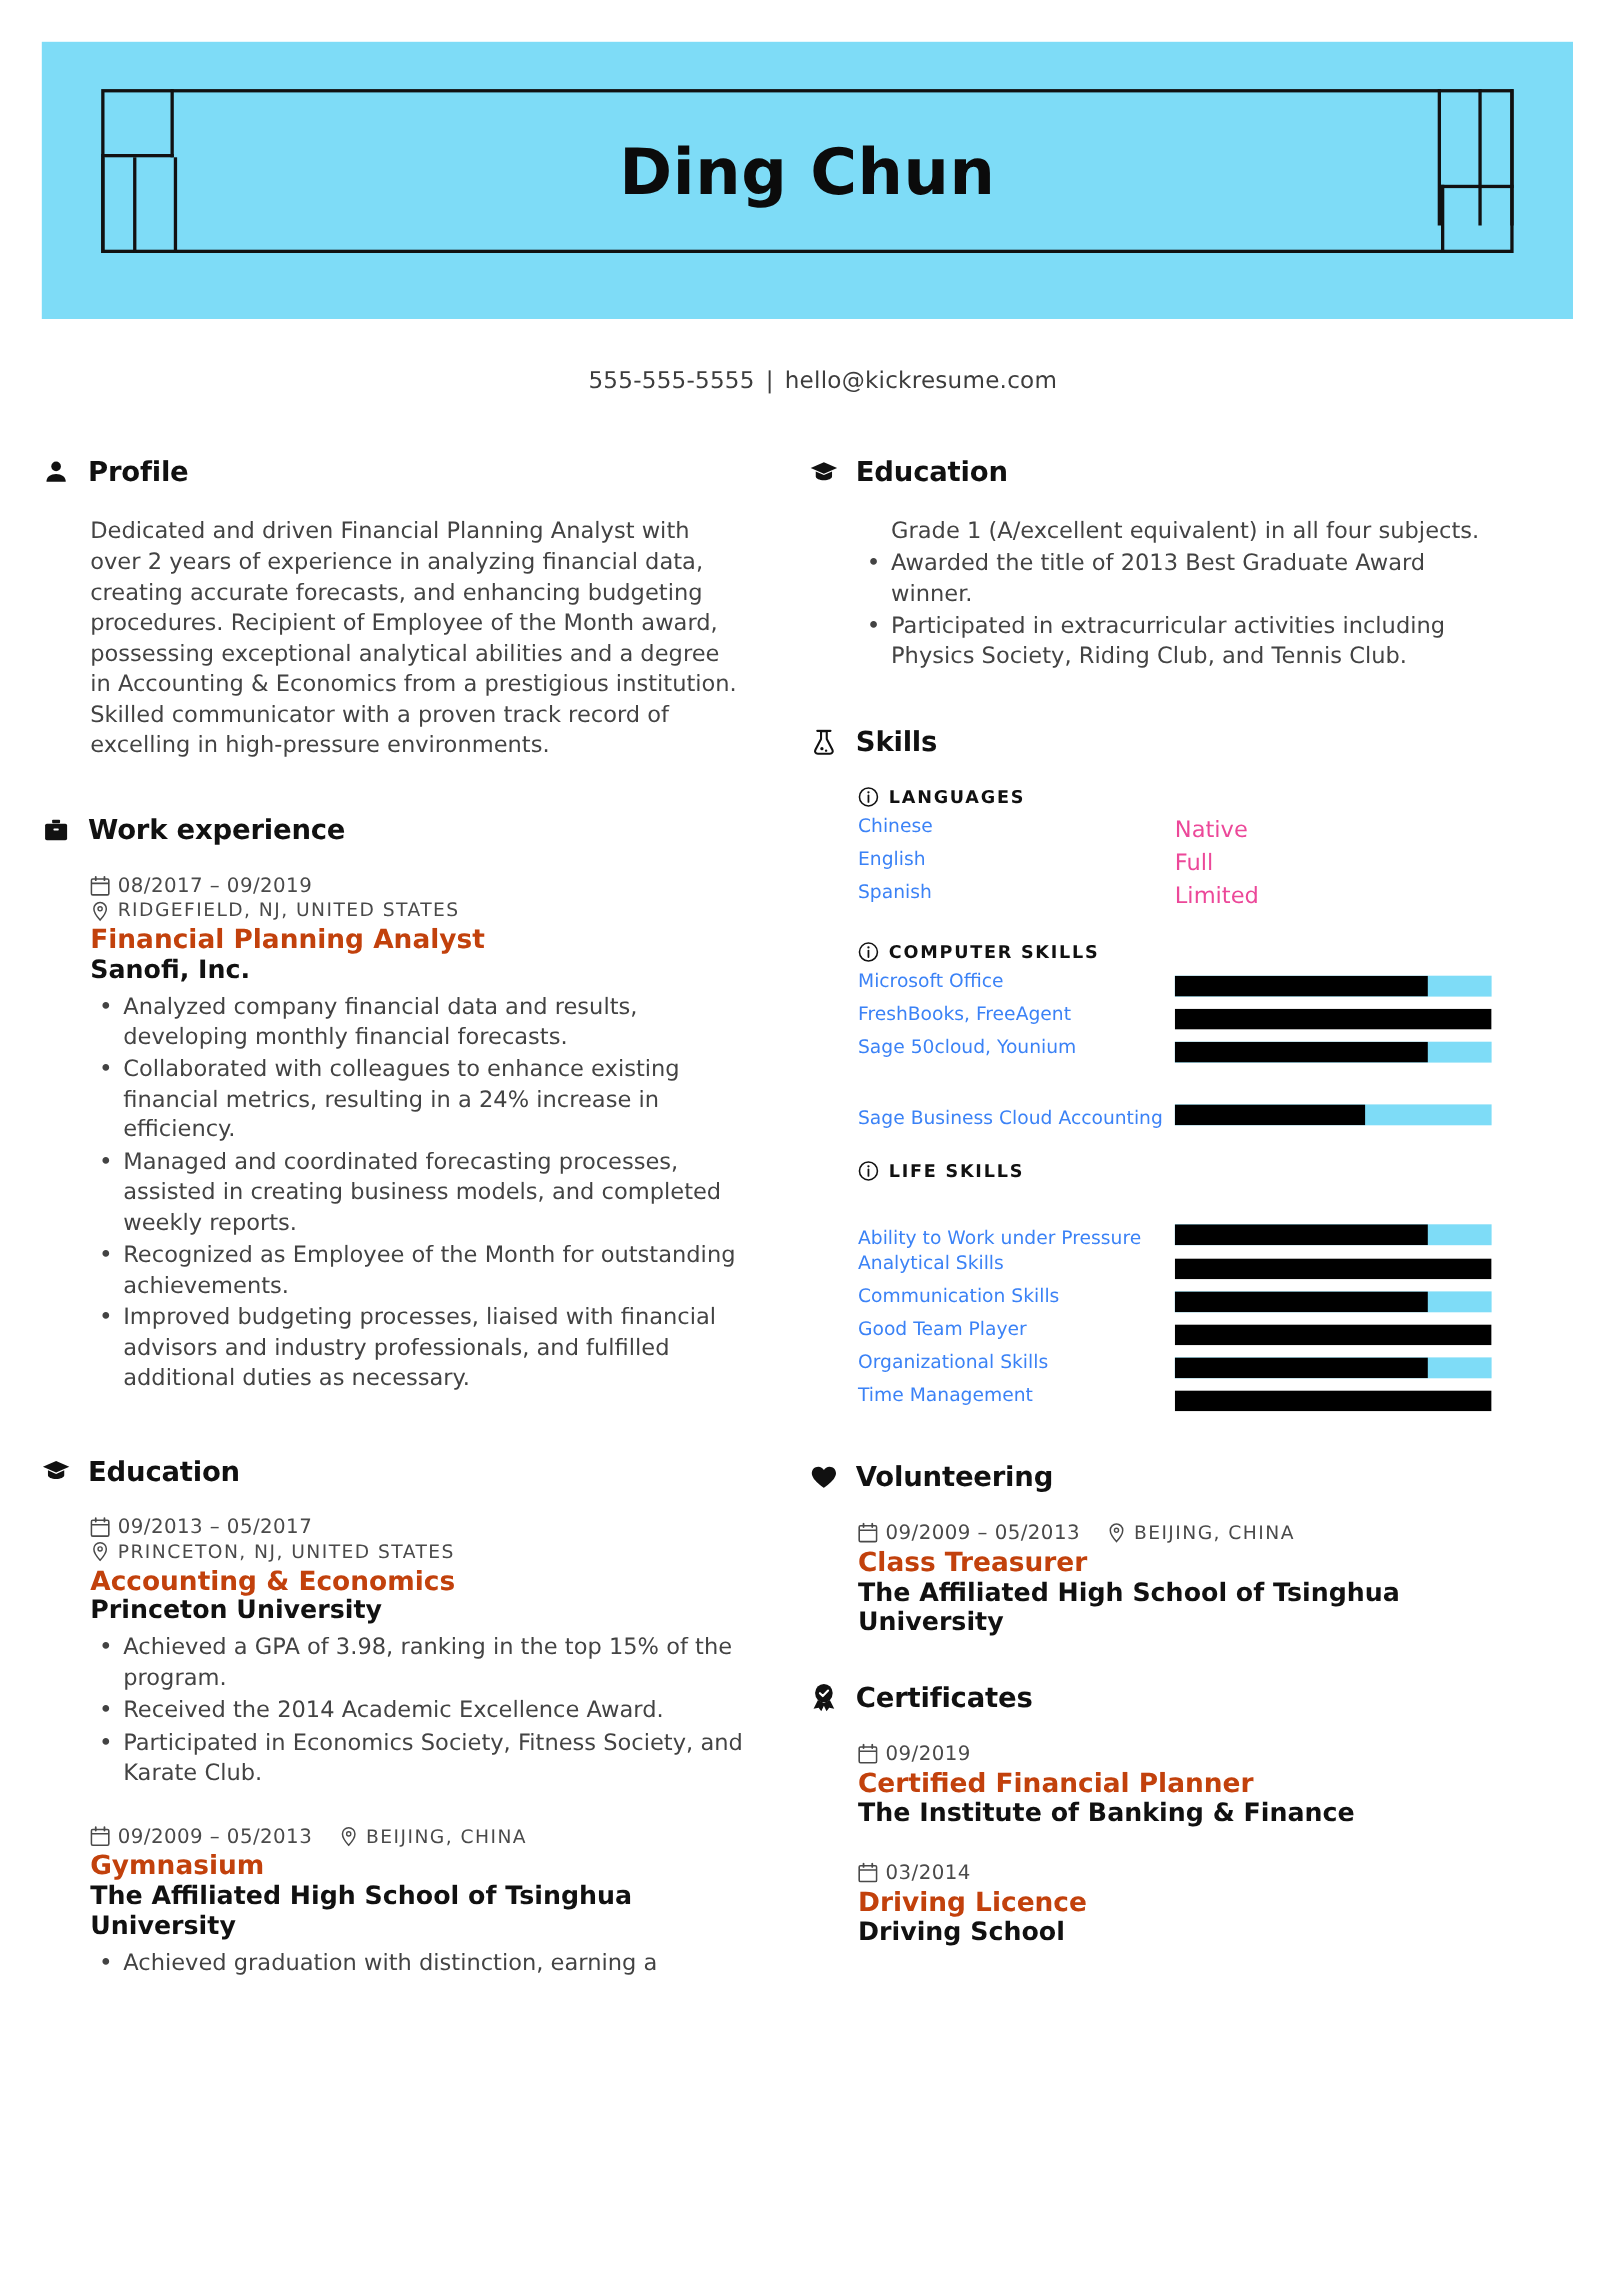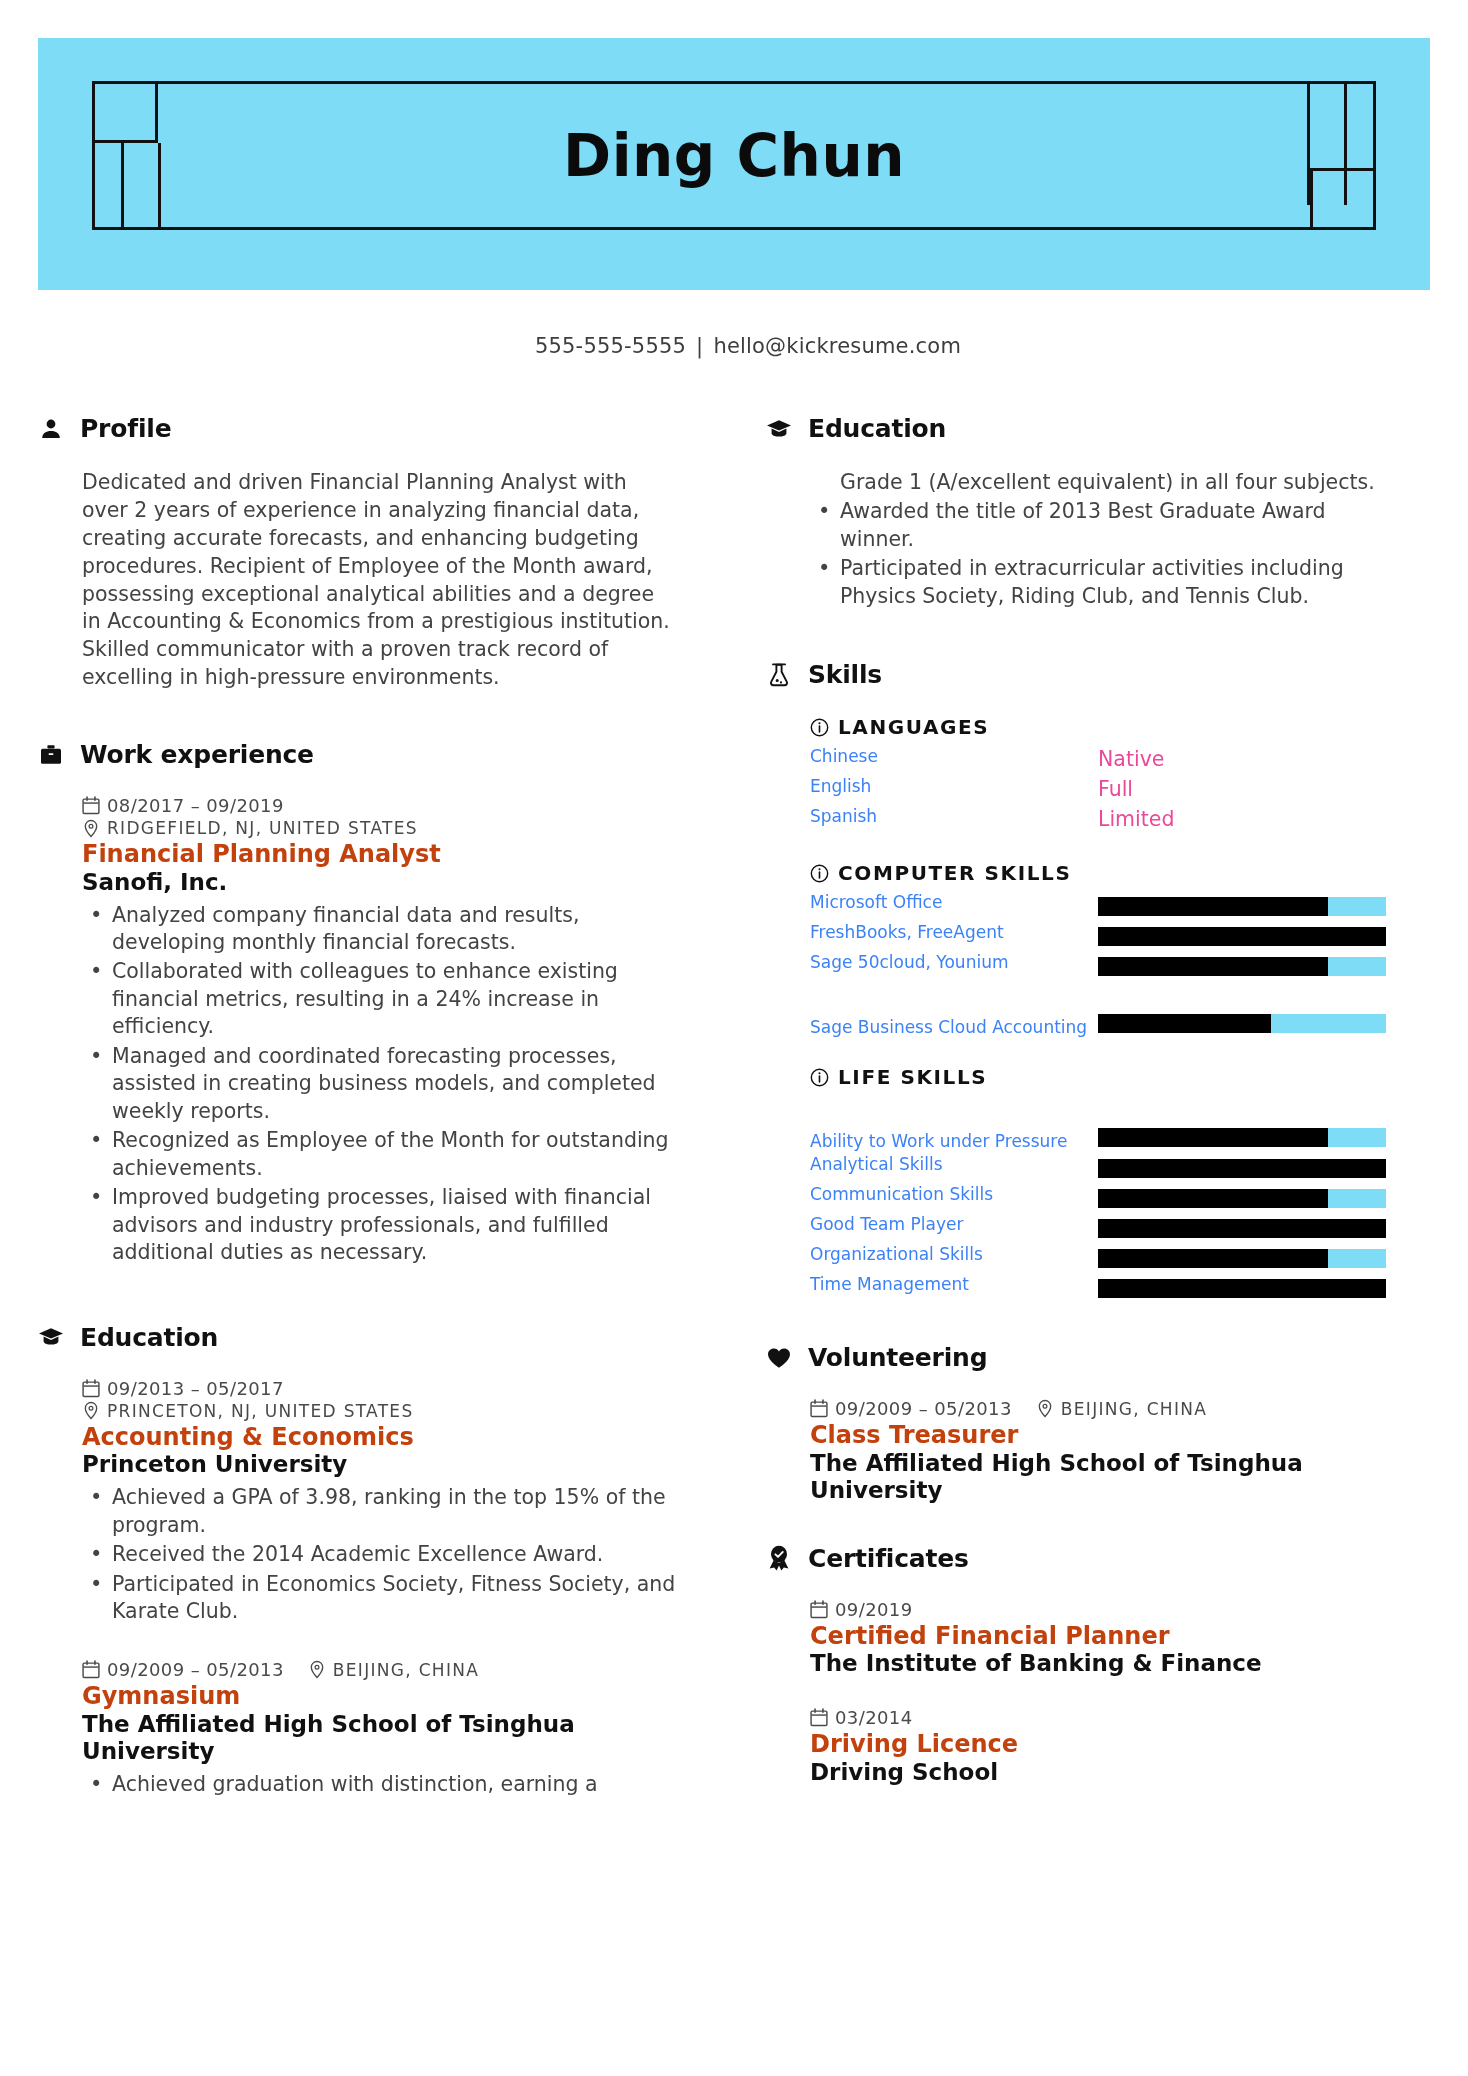--- a/index.html
+++ b/index.html
@@ -78,21 +78,21 @@
     color: #3d3d3d;
     letter-spacing: 0.2px;
     margin-left: 28px;
   }
   .contact-sep{ padding: 0 10px; color:#3d3d3d; }
 
   
   .columns{
     display:flex;
     margin: 56px 38px 0 38px;
-    gap: 88px;
+    gap: 58px;
     align-items: flex-start;
   }
   .col{ width: 640px; flex: 0 0 640px; }
 
   
   .section{ margin-bottom: 40px; }
   .section-head{
     display:flex; align-items:center; gap: 16px;
     margin-bottom: 26px;
   }
@@ -171,21 +171,21 @@
   }
 
   
   .skill-group{ margin-bottom: 26px; }
   .skill-group:last-child{ margin-bottom:0; }
   .skill-group-head{
     display:flex; align-items:center; gap: 9px;
     margin-bottom: 6px;
   }
   .skill-group-title{
-    font-size: 20px;
+    font-size: 16px;
     font-weight: 700;
     letter-spacing: 1.6px;
     color: #111;
   }
   .info-icon{ width: 19px; height: 19px; flex:0 0 19px;}
   .skill-rows{ }
   .skill-row{
     display:flex; align-items:flex-start;
     min-height: 30px;
     margin-bottom: 0px;

